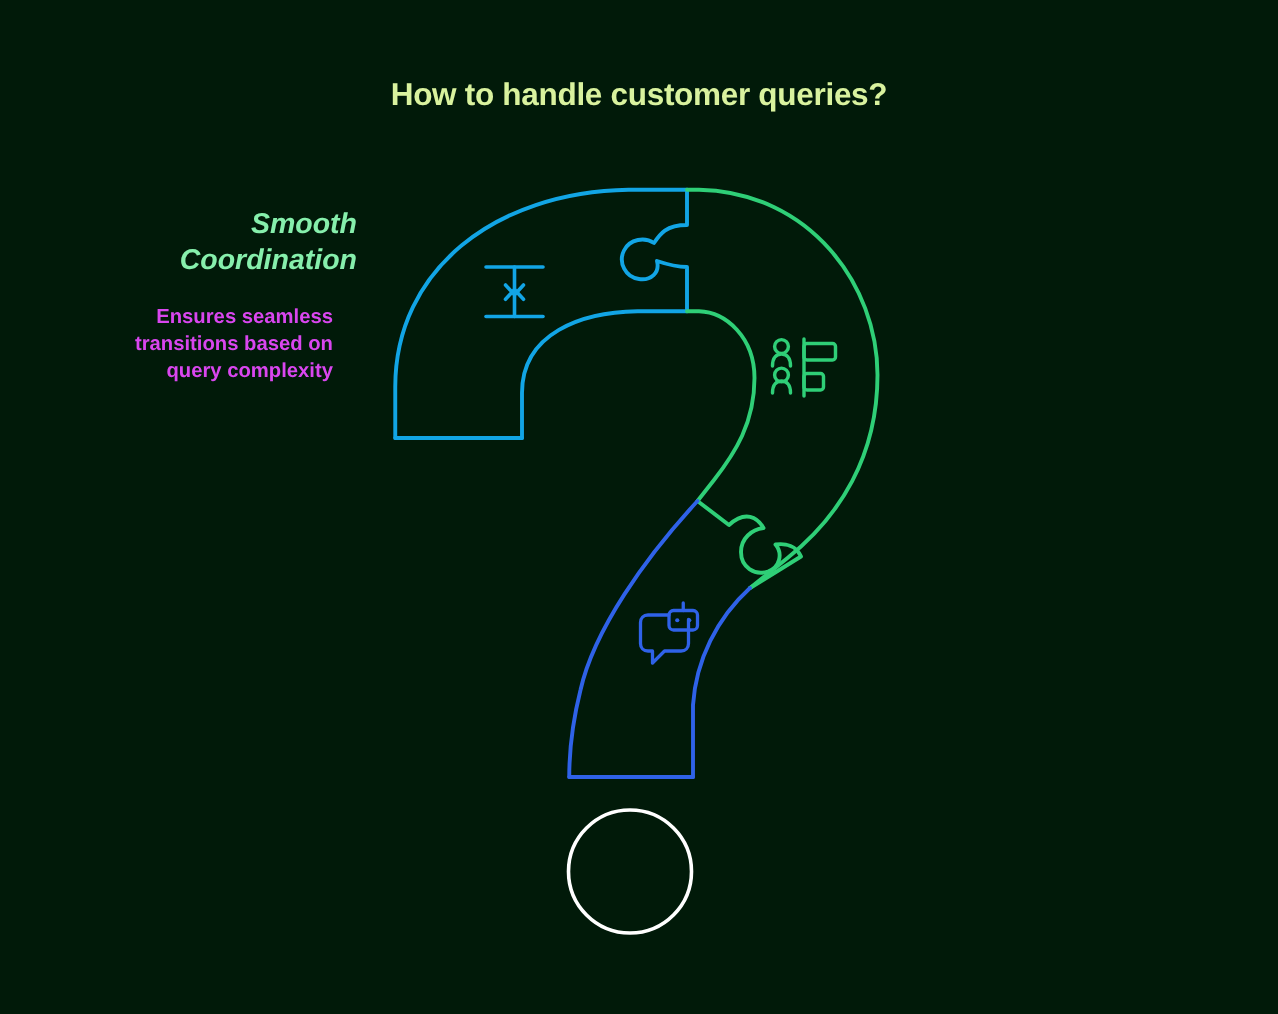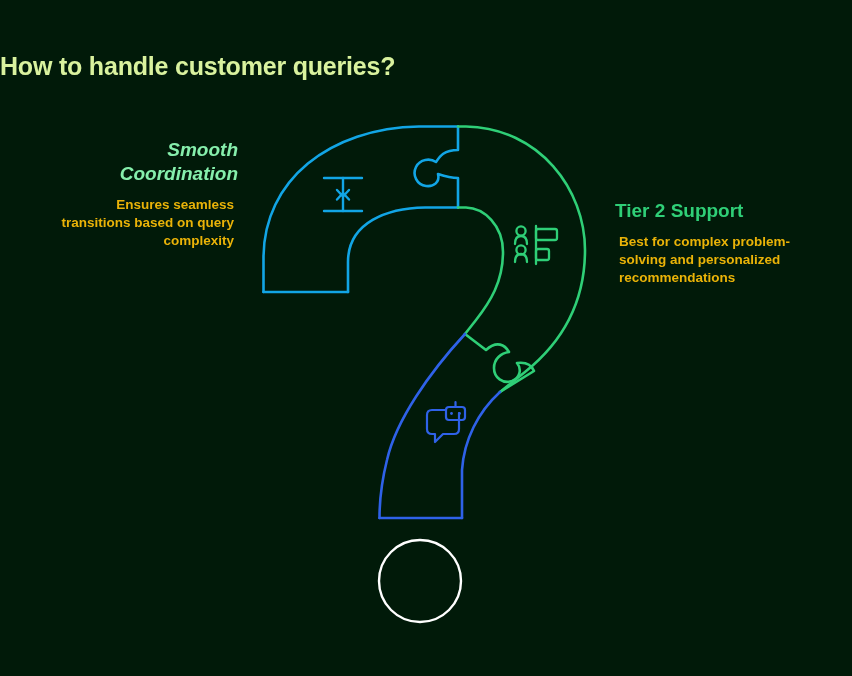--- a/index.html
+++ b/index.html
@@ -18,21 +18,22 @@
     position: relative;
     width: 852px;
     height: 676px;
     background: #011a09;
   }
   #title {
     position: absolute;
     left: 0;
     top: 52px;
     width: 852px;
-    font-size: 25px;
+    text-align: center;
+    font-size: 21px;
     font-weight: bold;
     color: #d9f29e;
     letter-spacing: -0.2px;
   }
   #qmark-svg {
     position: absolute;
     left: 0;
     top: 0;
     width: 852px;
     height: 676px;
@@ -43,22 +44,22 @@
   .label-heading {
     font-size: 19px;
     font-weight: bold;
     line-height: 24px;
     margin: 0 0 10px 0;
   }
   .label-body {
     font-size: 13.5px;
     font-weight: bold;
     line-height: 18px;
-    color: #eab308;
-    margin: 4px;
+    color: #d946ef;
+    margin: 16px;
   }
   
   #block-smooth {
     left: 44px;
     top: 138px;
     width: 194px;
     text-align: right;
   }
   #block-smooth .label-heading { color: #86efac; font-style: italic; }
 
@@ -188,19 +189,15 @@
     </g>
 
     <circle cx="420" cy="581" r="41" fill="none" stroke="#ffffff" stroke-width="2.4"></circle>
   </svg>
 
   <div class="label-block" id="block-smooth">
     <div class="label-heading">Smooth Coordination</div>
     <div class="label-body">Ensures seamless transitions based on query complexity</div>
   </div>
 
-  <div class="label-block" id="block-tier2">
-    <div class="label-heading">Tier 2 Support</div>
-    <div class="label-body">Best for complex problem-solving and personalized recommendations</div>
-  </div>
 
 
 </div>
 
 </body></html>

